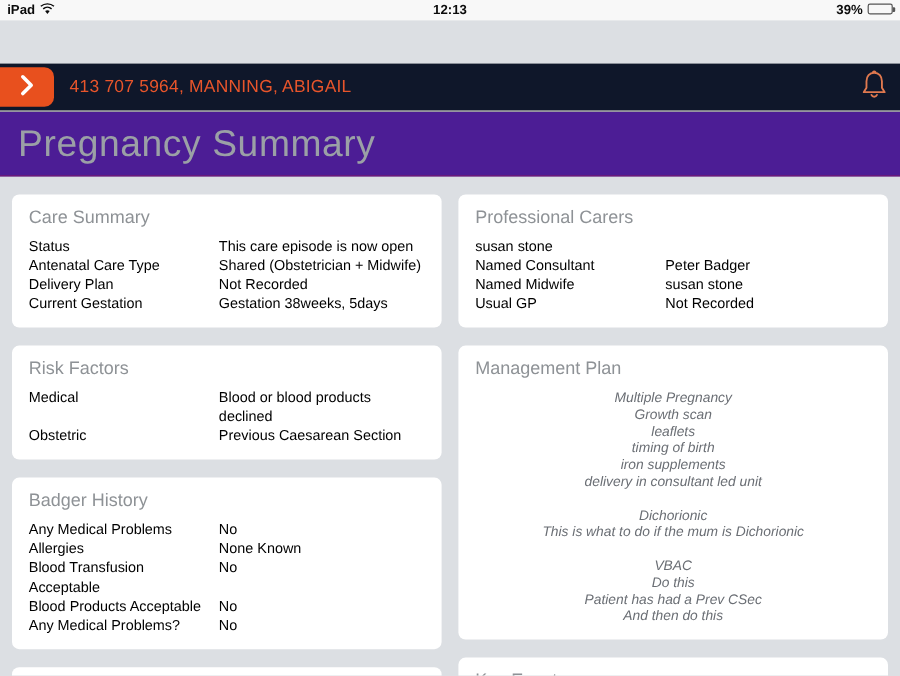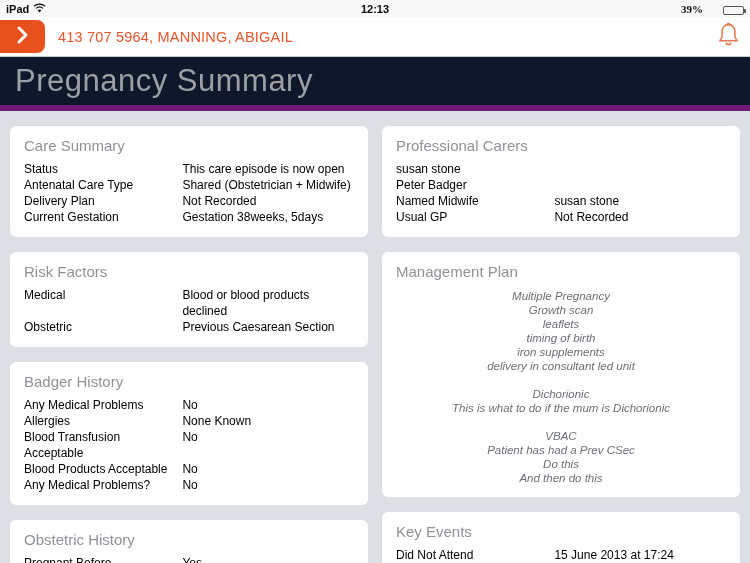--- a/index.html
+++ b/index.html
@@ -6,43 +6,43 @@
   html,body { width:750px; height:563px; overflow:hidden; }
   body { font-family:"Liberation Sans","DejaVu Sans",sans-serif; background:#DCDFE3; }
 
   
   .status-bar {
     height:17px; background:#F8F8F8; display:flex; align-items:center;
     font-size:11px; font-weight:bold; color:#0B0B0B; padding:0 6px; position:relative;
   }
   .sb-left { display:flex; align-items:center; gap:4px; }
   .sb-time { position:absolute; left:0; right:0; text-align:center; }
-  .sb-right { margin-left:auto; display:flex; align-items:flex-end; gap:20px; position:relative; z-index:1;font-family:Liberation Serif, serif; }
+  .sb-right { margin-left:auto; display:flex; align-items:flex-start; gap:4px; position:relative; z-index:1; }
   .battery { width:21px; height:9px; border:1px solid #555; border-radius:2px; position:relative; padding:1px; }
   .battery-fill { height:100%; width:39%; background:#0B0B0B; }
   .battery-nub { position:absolute; right:-3px; top:2px; width:2px; height:4px; background:#555; border-radius:0 1px 1px 0; }
 
   
   .header {
-    height:40px; background:#ffffff; border-bottom:1px solid #C9C9C9;
-    position:relative; display:flex; align-items:center;
+    height:40px; background:#0f172a; border-bottom:1px solid #C9C9C9;
+    position:relative; display:flex; align-items:center;margin-top:36px;
   }
   .nav-forward {
     position:absolute; left:0; top:3px; width:45px; height:33px;
     background:#E8501E; border:none; border-radius:0 8px 8px 0;
     display:flex; align-items:center; justify-content:center; cursor:pointer;
   }
   .patient-name { margin-left:58px; color:#E8552B; font-size:14.5px; letter-spacing:.2px; }
   .header-right { margin-left:auto; display:flex; align-items:center; gap:10px; padding-right:8px; }
   .contact-block { text-align:right; color:#8A9097; font-size:11px; line-height:15px; }
   .bell-btn { background:none; border:none; cursor:pointer; display:flex; align-items:center; }
 
   
   .title-band {
-    height:54px; background:#0f172a; border-bottom:6px solid #701a75;
+    height:54px; background:#4c1d95; border-bottom:1px solid #701a75;
     display:flex; align-items:center; padding-left:15px;
   }
   .page-title { font-size:31px; font-weight:200; color:#9BA0A6; letter-spacing:.5px; }
 
   
   .content { padding:15px 10px 0 10px; display:grid; grid-template-columns:1fr 1fr; column-gap:14px; }
   .card {
     background:#FFFFFF; border-radius:6px; padding:11px 14px 12px 14px; margin-bottom:15px;
   }
   .card-title { font-size:15px; color:#8E9296; }
@@ -187,20 +187,21 @@
 
   <div>
 
     <div class="card">
       <div class="card-title">Professional Carers</div>
       <div class="rows">
         <div class="row">
           <span class="val">susan stone</span>
         </div>
         <div class="row">
+          <span class="lbl">Named Consultant</span>
           <span class="val">Peter Badger</span>
         </div>
         <div class="row">
           <span class="lbl">Named Midwife</span>
           <span class="val">susan stone</span>
         </div>
         <div class="row">
           <span class="lbl">Usual GP</span>
           <span class="val">Not Recorded</span>
         </div>
@@ -214,22 +215,22 @@
         <div class="plan-line">Growth scan</div>
         <div class="plan-line">leaflets</div>
         <div class="plan-line">timing of birth</div>
         <div class="plan-line">iron supplements</div>
         <div class="plan-line">delivery in consultant led unit</div>
         <div class="plan-line"></div>
         <div class="plan-line">Dichorionic</div>
         <div class="plan-line">This is what to do if the mum is Dichorionic</div>
         <div class="plan-line"></div>
         <div class="plan-line">VBAC</div>
+        <div class="plan-line">Do this</div>
         <div class="plan-line">Patient has had a Prev CSec</div>
-        <div class="plan-line">Do this</div>
         <div class="plan-line">And then do this</div>
       </div>
     </div>
 
     <div class="card">
       <div class="card-title">Key Events</div>
       <div class="rows">
         <div class="row">
           <span class="lbl">Did Not Attend</span>
           <span class="val">15 June 2013 at 17:24</span>

